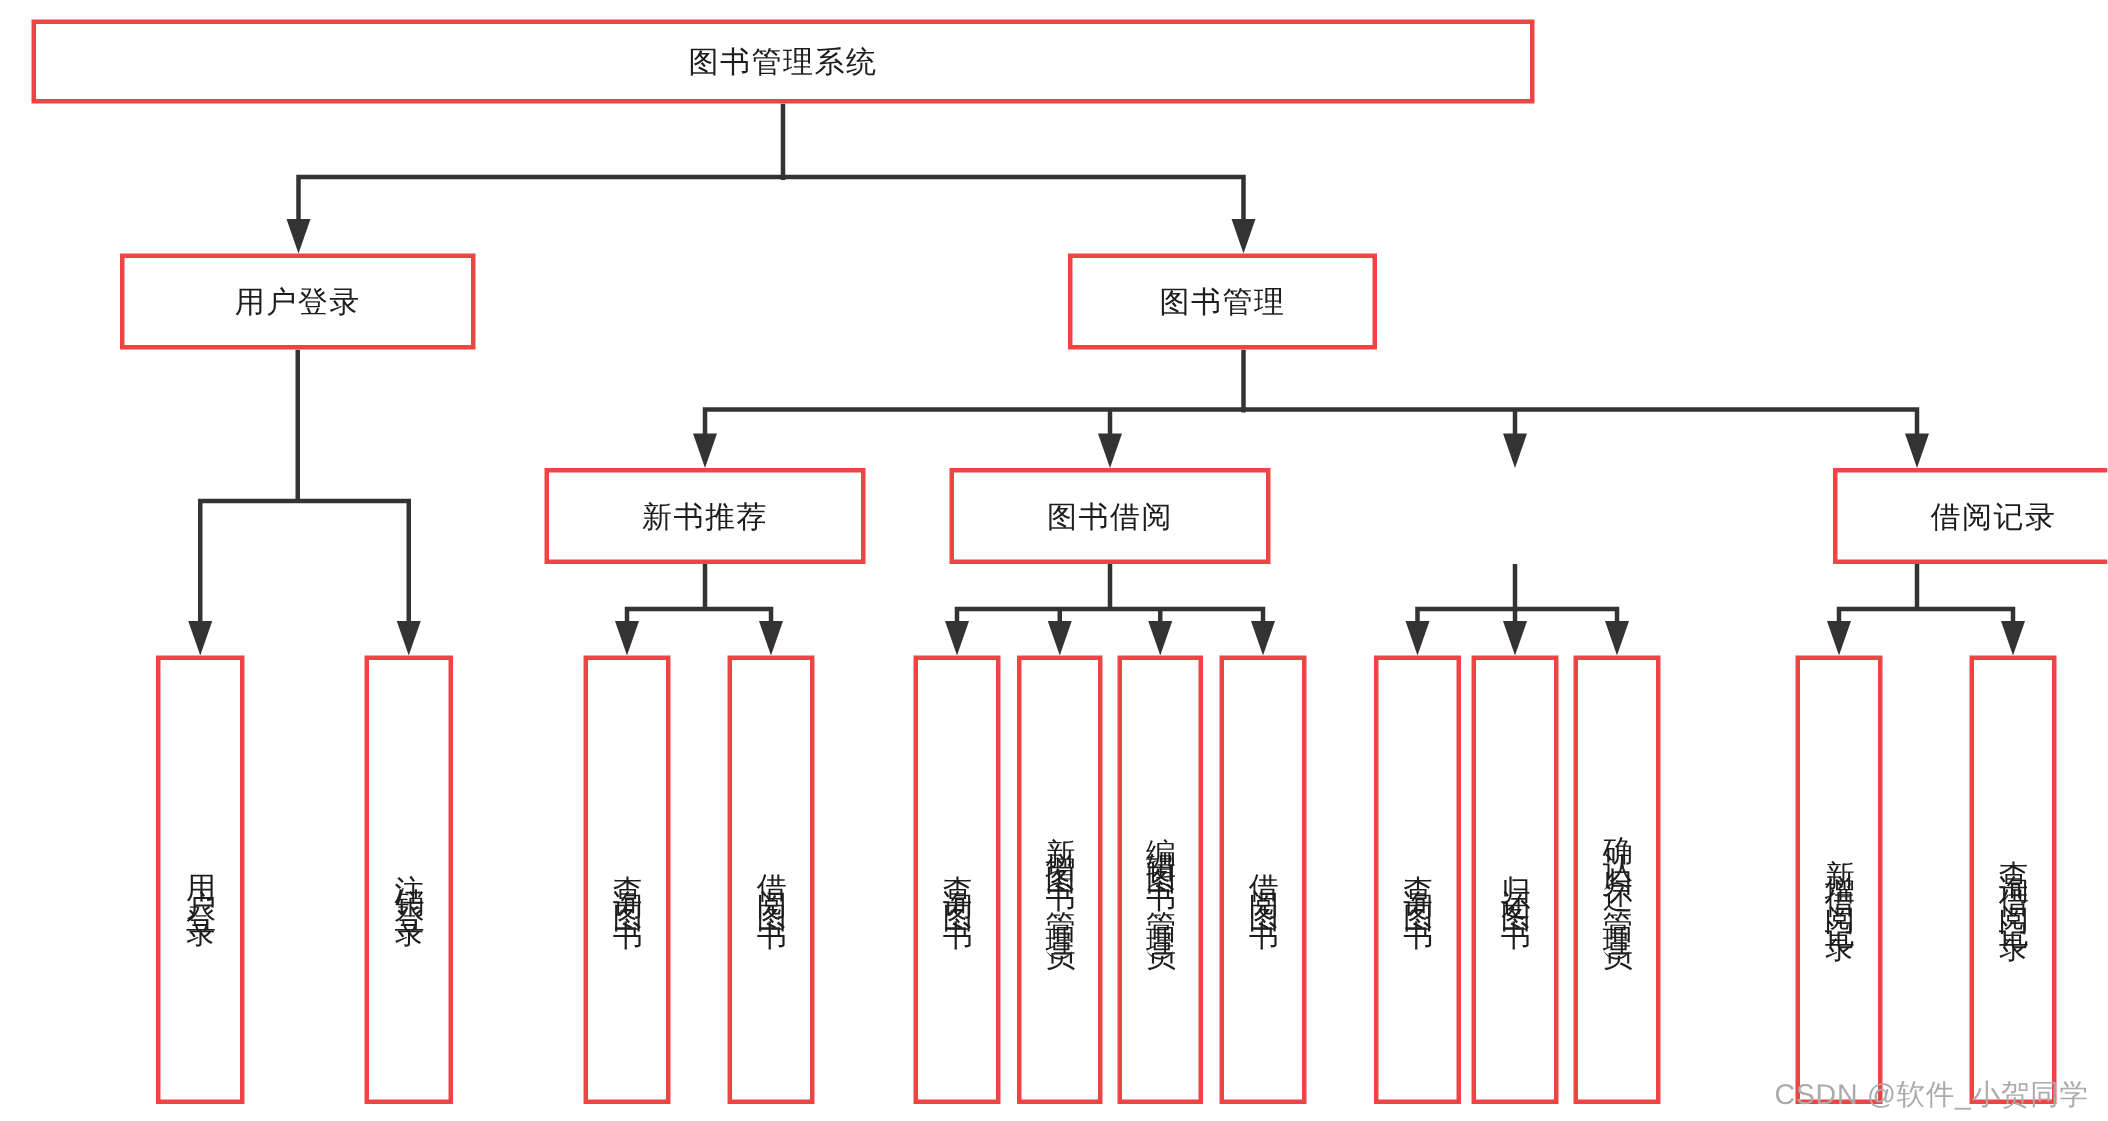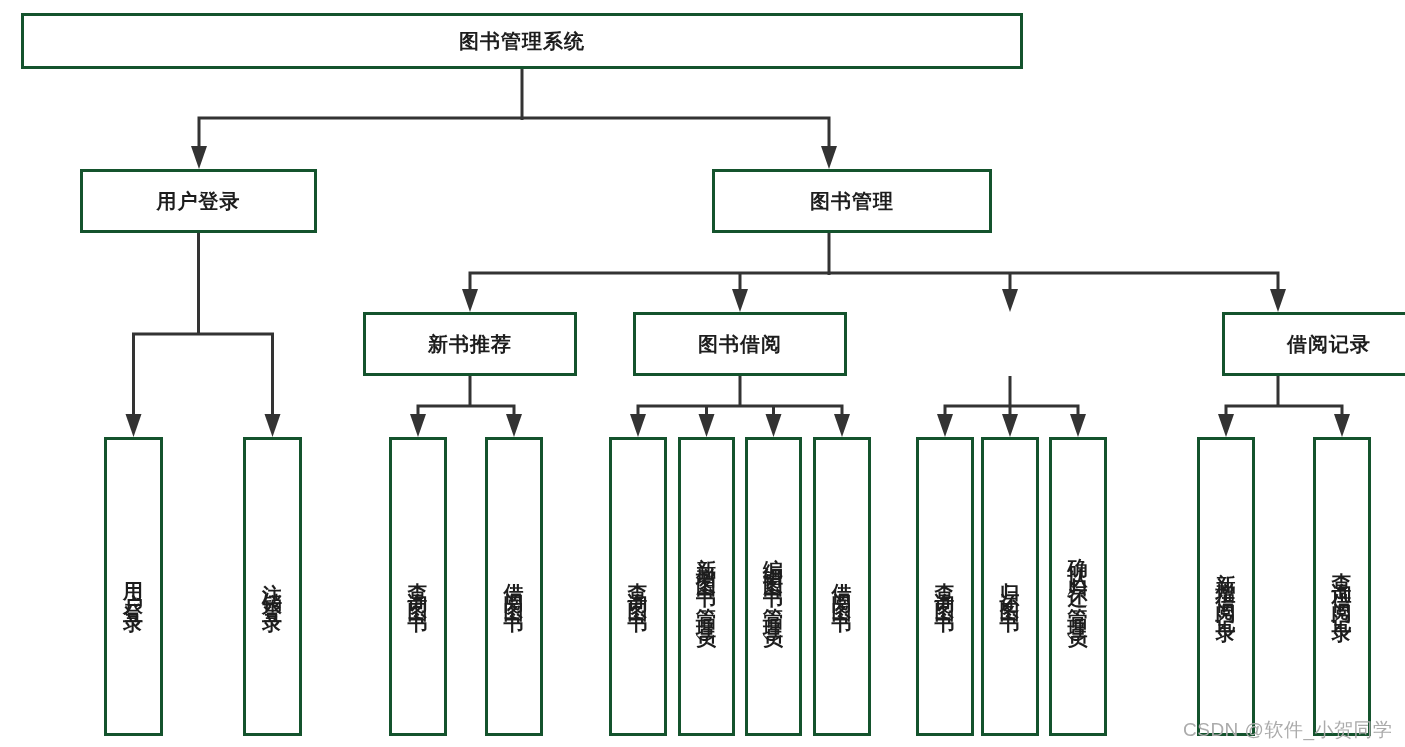--- a/index.html
+++ b/index.html
@@ -9,29 +9,28 @@
     height: 747px;
     background: #ffffff;
     overflow: hidden;
     font-family: "Liberation Sans", "DejaVu Sans", sans-serif;
   }
   #wires { position: absolute; left: 0; top: 0; z-index: 1; }
   .box {
     position: absolute;
     box-sizing: border-box;
     background: #ffffff;
-    border: 3px solid #14532d;
+    border: 3px solid #ef4444;
     display: flex;
     align-items: center;
     justify-content: center;
     color: #1d1d1d;
     font-size: 20px;
     letter-spacing: 1px;
     z-index: 2;
-    font-weight: bold;
   }
   .root  { left: 21px;  top: 13px;  width: 1002px; height: 56px; }
   .lvl2, .lvl3 { height: 64px; }
   .leaf  { top: 437px; height: 299px; }
   .vtext {
     writing-mode: vertical-rl;
     text-orientation: mixed;
     letter-spacing: 0.5em;
     line-height: 1.1;
     white-space: nowrap;
@@ -102,21 +101,21 @@
       <polygon points="1002,414 1018,414 1010,437"></polygon>
       <polygon points="1070,414 1086,414 1078,437"></polygon>
       <polygon points="1218,414 1234,414 1226,437"></polygon>
       <polygon points="1334,414 1350,414 1342,437"></polygon>
     </g>
   </svg>
 
   <div class="box root">图书管理系统</div>
 
   <div class="box lvl2" style="left:80px; top:169px; width:237px;">用户登录</div>
-  <div class="box lvl2" style="left:712px; top:169px; width:280px;">图书管理</div>
+  <div class="box lvl2" style="left:712px; top:169px; width:206px;">图书管理</div>
 
   <div class="box lvl3" style="left:363px; top:312px; width:214px;">新书推荐</div>
   <div class="box lvl3" style="left:633px; top:312px; width:214px;">图书借阅</div>
   <div class="box lvl3" style="left:1222px; top:312px; width:214px;">借阅记录</div>
 
   <div class="box leaf" style="left:104px; width:59px;">
     <span class="vtext">用户登录</span>
   </div>
   <div class="box leaf" style="left:243px; width:59px;">
     <span class="vtext">注销登录</span>

